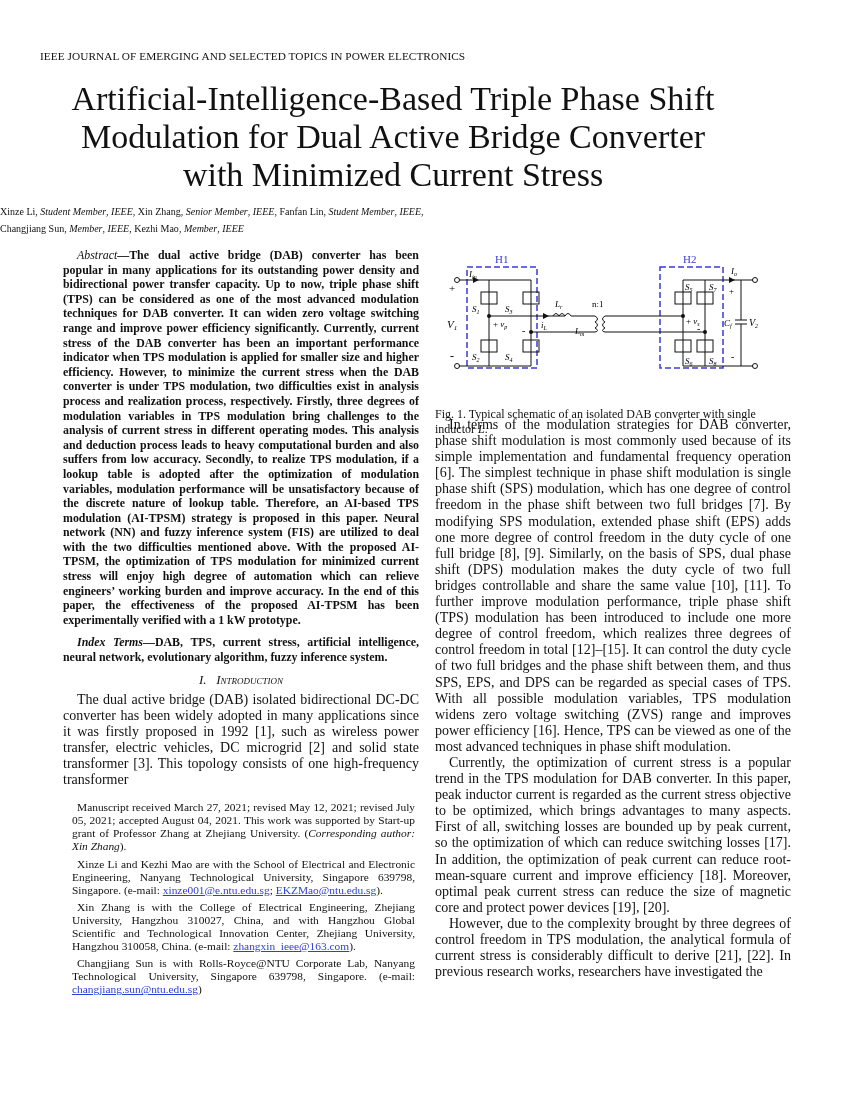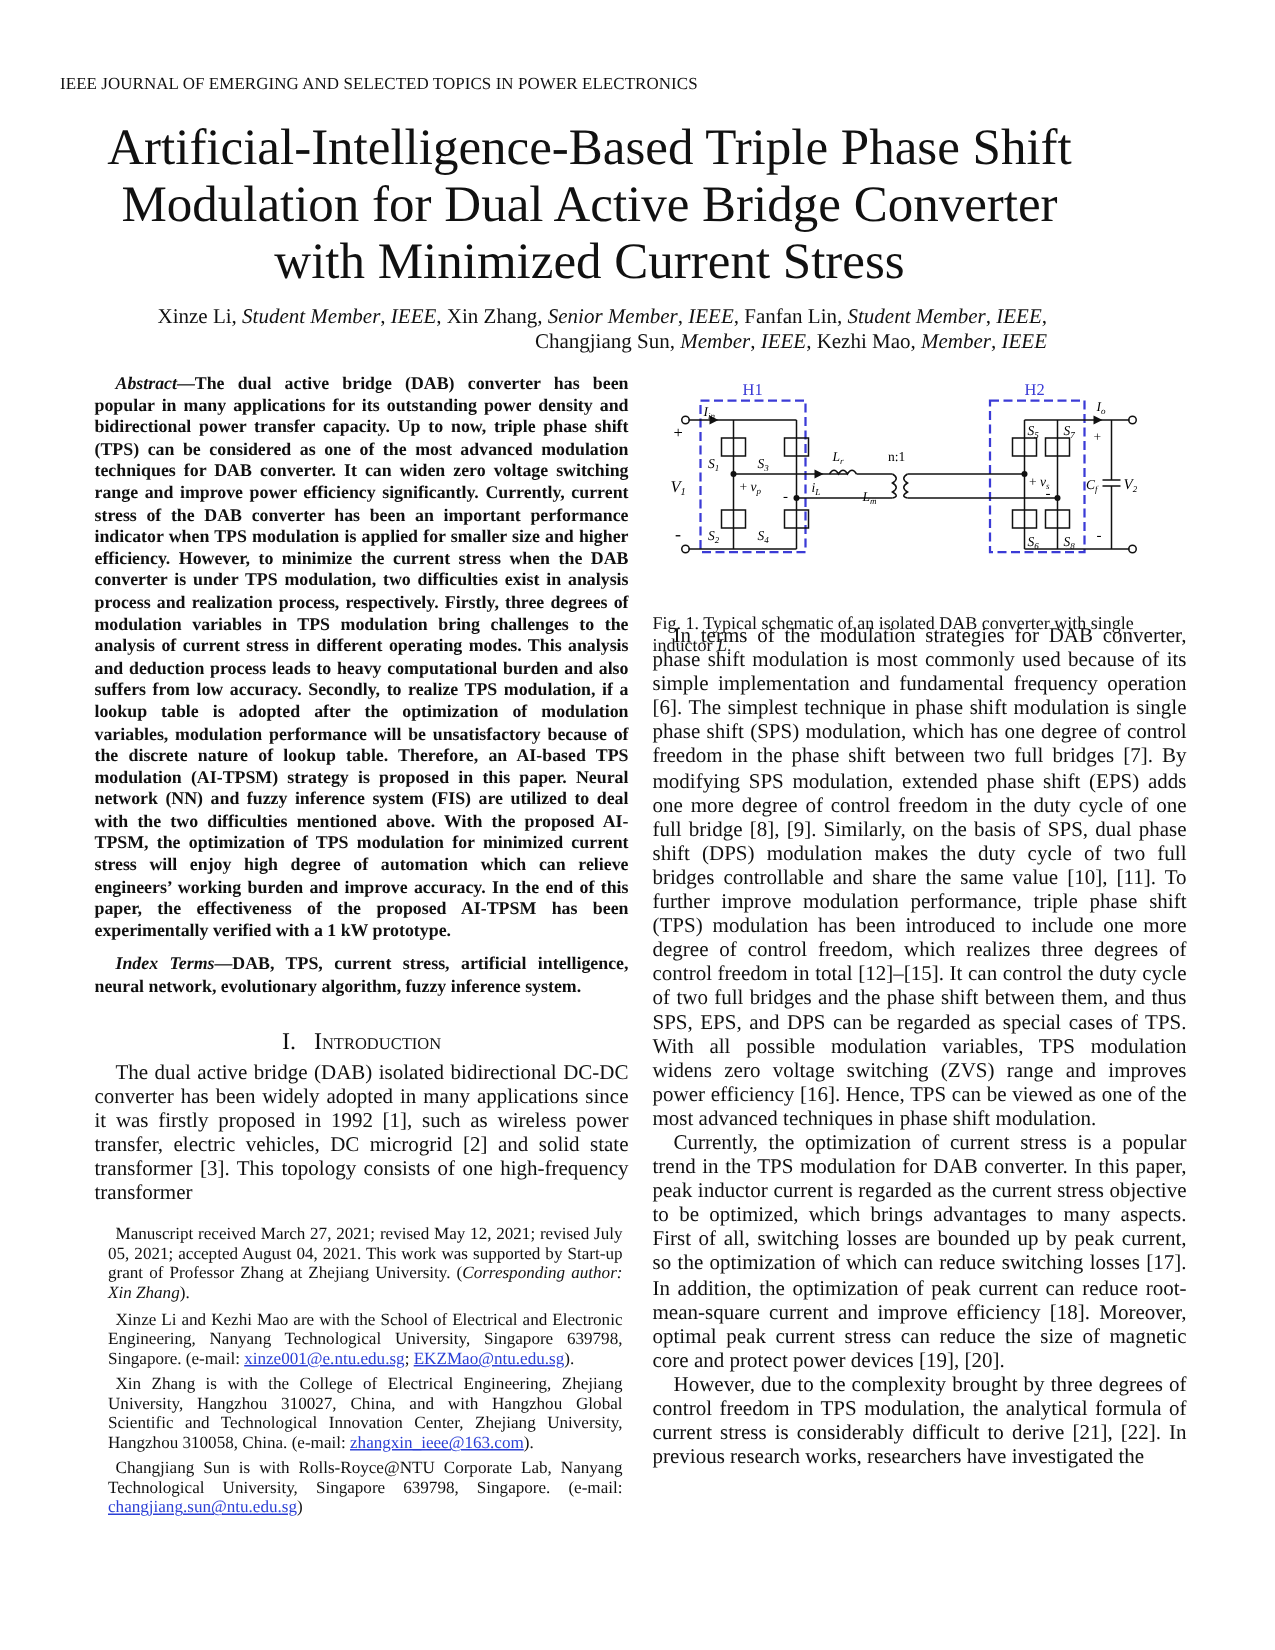--- a/index.html
+++ b/index.html
@@ -1,27 +1,27 @@
 <!DOCTYPE html>
 <html><head>
 <meta charset="utf-8">
 <style>
   html,body{margin:0;padding:0;background:#fff;}
   body{width:850px;height:1100px;position:relative;overflow:hidden;font-family:"Liberation Serif","DejaVu Serif",serif;color:#111;}
   .journal{position:absolute;left:40px;top:50px;font-size:11.3px;letter-spacing:0.05px;text-align:right;}
   .title{position:absolute;left:0;top:80px;width:786px;text-align:center;font-size:34px;line-height:38px;}
-  .authors{position:absolute;left:0;top:203px;width:698px;text-align:right;font-size:14px;line-height:17px;}
+  .authors{position:absolute;left:0;top:203px;width:698px;text-align:left;font-size:10px;line-height:17px;}
   .col{position:absolute;top:248px;width:356px;}
   .colL{left:63px;}
   .colR{left:435px;}
   .abstract{font-weight:bold;font-size:11.9px;line-height:14.6px;text-align:justify;text-indent:14px;margin:0;}
-  .abstract i{font-weight:bold;font-style:italic;}
+  .abstract i{font-weight:normal;font-style:italic;}
   .index{font-weight:bold;font-size:11.9px;line-height:14.6px;text-align:justify;text-indent:14px;margin:8px 0 0 0;}
   .index i{font-style:italic;font-weight:bold;}
-  .sec{text-align:center;font-size:16px;margin:21px 0 4px 0;}
+  .sec{text-align:center;font-size:13px;margin:7px 0 4px 0;font-style:italic;}
   .sec .sc{font-variant:small-caps;}
   .body{font-size:14px;line-height:16.1px;text-align:justify;margin:0;text-indent:14px;}
   .footnote{font-size:11.4px;line-height:13.1px;text-align:justify;margin:4px;text-indent:5px;padding-left:5px;}
   .fnblock{margin-top:13px;}
   a{color:#2b3fd6;text-decoration:underline;}
   .fig{position:relative;width:356px;height:165px;margin-top:4px;}
   .figcap{font-size:12px;text-align:left;margin:1px 0 2px 0;}
   svg text{font-family:"Liberation Serif",serif;}
 </style>
 </head>

